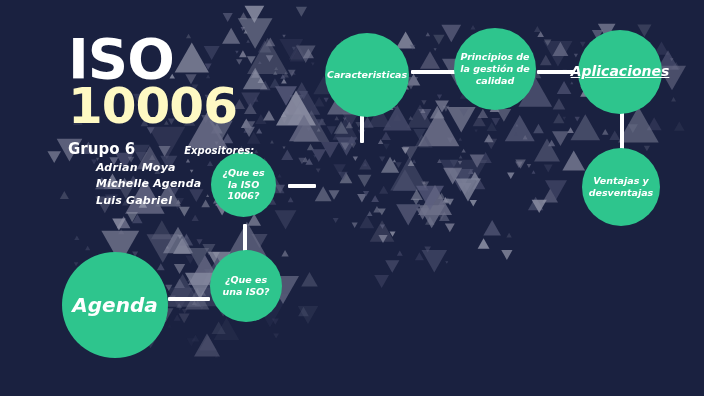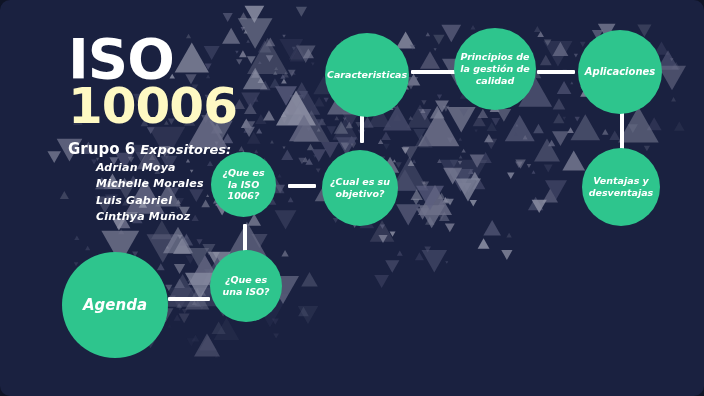--- a/index.html
+++ b/index.html
@@ -7,21 +7,20 @@
     padding: 0;
     background: #0f1426;
   }
   #stage {
     position: relative;
     width: 704px;
     height: 396px;
     overflow: hidden;
     background: #1a2140;
     font-family: "DejaVu Sans", sans-serif;
-    border-radius: 10px;
   }
   
   #tri-layer {
     position: absolute;
     inset: 0;
     width: 704px;
     height: 396px;
     pointer-events: none;
   }
   
@@ -55,23 +54,24 @@
   }
   .credits-head {
     color: #ffffff;
     white-space: nowrap;
   }
   .credits-head .grupo {
     font-size: 15px;
     font-weight: bold;
   }
   .credits-head .expo {
-    font-size: 13px;
+    font-size: 10px;
     font-style: italic;
     font-weight: bold;
+    margin-left: 44px;
   }
   .credits-list {
     margin: 2px 0 0 28px;
     padding: 0;
     list-style: none;
   }
   .credits-list li {
     color: #ffffff;
     font-size: 11px;
     font-style: italic;
@@ -627,60 +627,56 @@
   <div class="title-block">
     <div class="title-main">ISO</div>
     <div class="title-sub">10006</div>
     <div class="credits">
       <div class="credits-head">
         <span class="grupo">Grupo 6</span>
         <span class="expo">Expositores:</span>
       </div>
       <ul class="credits-list">
         <li>Adrian Moya</li>
-        <li>Michelle Morales</li>
+        <li>Michelle Agenda</li>
         <li>Luis Gabriel</li>
-        <li>Cinthya Muñoz</li>
       </ul>
     </div>
   </div>
 
   <div class="conn h" style="left:168px; top:297px; width:42px;"></div>
   <div class="conn v" style="left:243px; top:224px; height:44px;"></div>
   <div class="conn h" style="left:288px; top:184px; width:28px;"></div>
   <div class="conn v" style="left:360px; top:115px; height:28px;"></div>
   <div class="conn h" style="left:411px; top:70px; width:50px;"></div>
   <div class="conn h" style="left:537px; top:70px; width:38px;"></div>
   <div class="conn v" style="left:620px; top:112px; height:48px;"></div>
 
   <div class="node" style="left:62px; top:252px; width:106px; height:106px;">
-    <span class="node-label" style="font-size:15px;text-align:center;">Agenda</span>
+    <span class="node-label" style="font-size:20px;text-align:center;">Agenda</span>
   </div>
 
   <div class="node" style="left:210px; top:250px; width:72px; height:72px;">
     <span class="node-label" style="font-size:9.5px;">¿Que es una ISO?</span>
   </div>
 
   <div class="node" style="left:211px; top:152px; width:65px; height:65px;">
     <span class="node-label" style="font-size:9.5px;">¿Que es la ISO 1006?</span>
   </div>
 
-  <div class="node" style="left:322px; top:150px; width:76px; height:76px;">
-    <span class="node-label" style="font-size:9.5px;">¿Cual es su objetivo?</span>
-  </div>
 
   <div class="node" style="left:454px; top:28px; width:82px; height:82px;">
     <span class="node-label" style="font-size:9.5px;">Principios de la gestión de calidad</span>
   </div>
 
   <div class="node" style="left:325px; top:33px; width:84px; height:84px;">
     <span class="node-label" style="font-size:9.5px;">Caracteristicas</span>
   </div>
 
   <div class="node" style="left:578px; top:30px; width:84px; height:84px;">
-    <span class="node-label" style="font-size:10px;">Aplicaciones</span>
+    <span class="node-label" style="font-size:14px;text-decoration:underline;">Aplicaciones</span>
   </div>
 
   <div class="node" style="left:582px; top:148px; width:78px; height:78px;">
     <span class="node-label" style="font-size:9.5px;">Ventajas y desventajas</span>
   </div>
 
 </div>
 
 </body></html>

